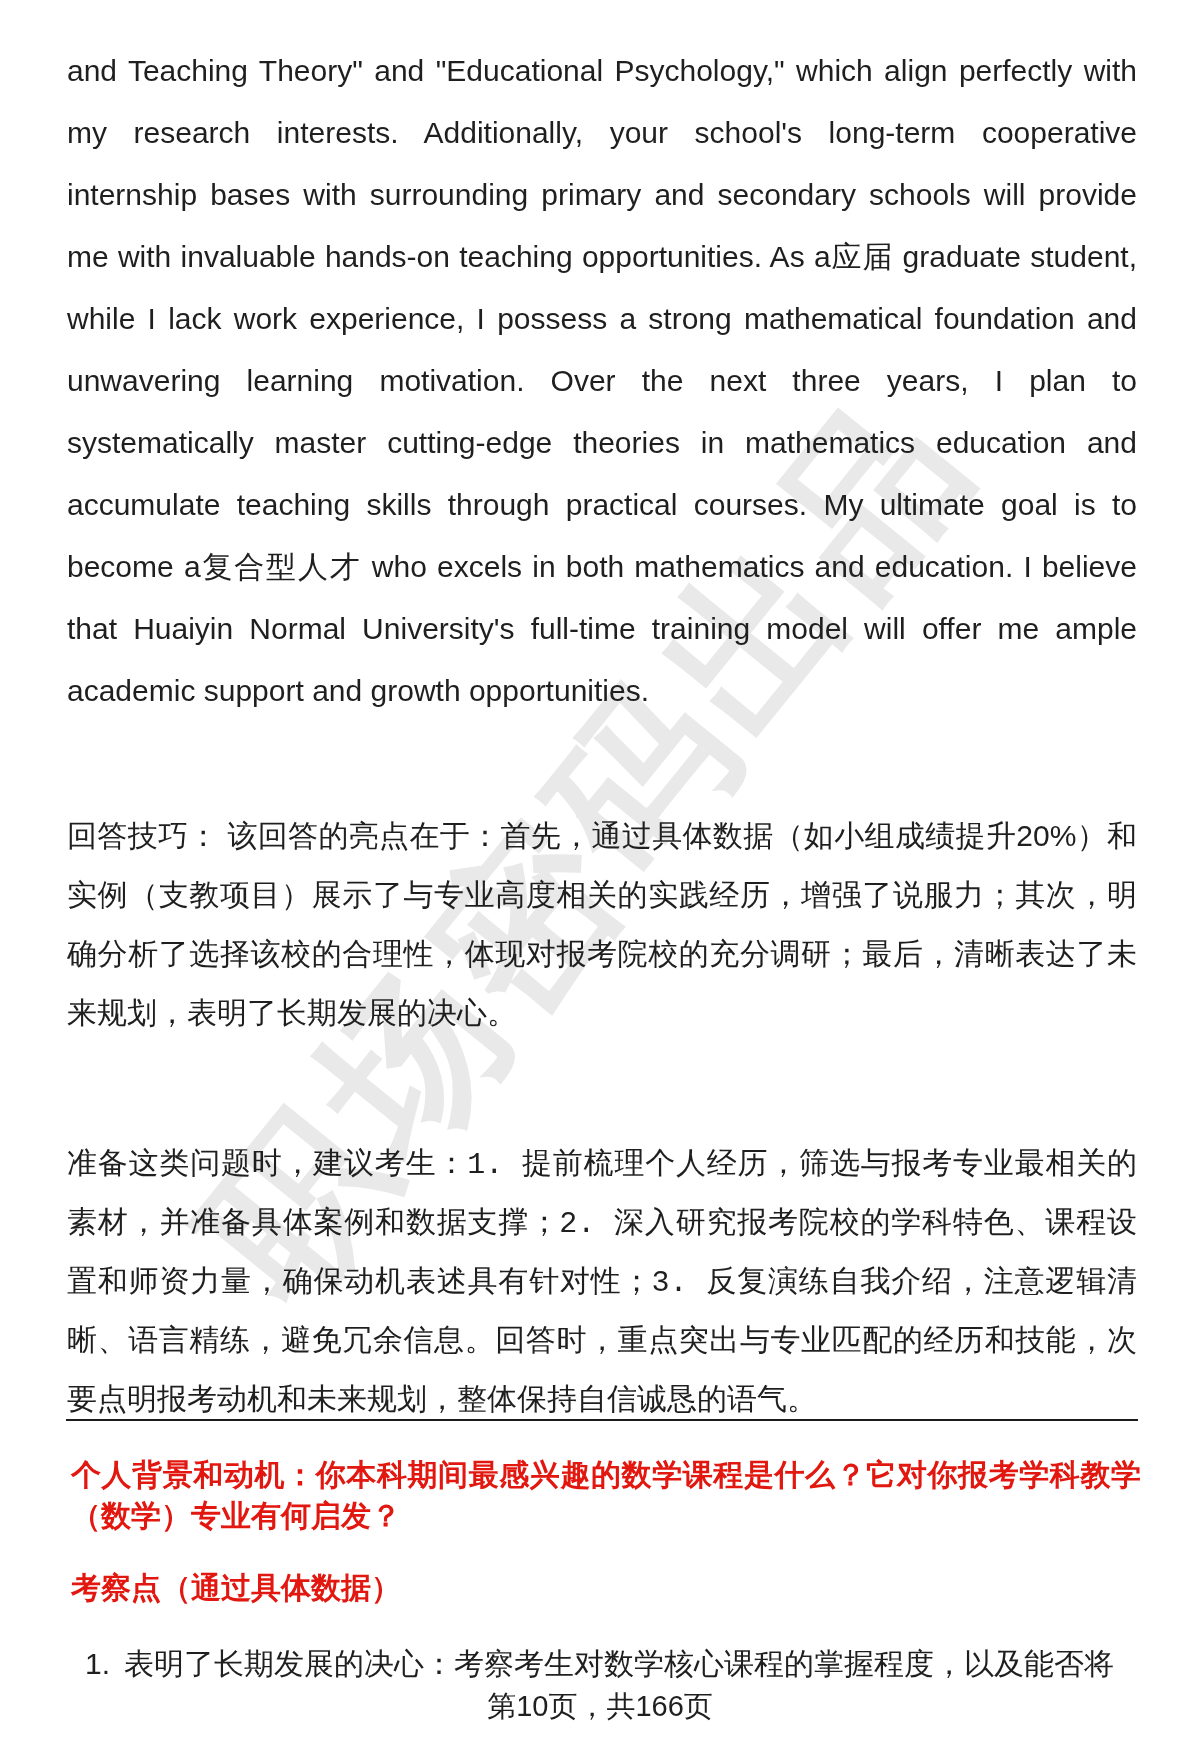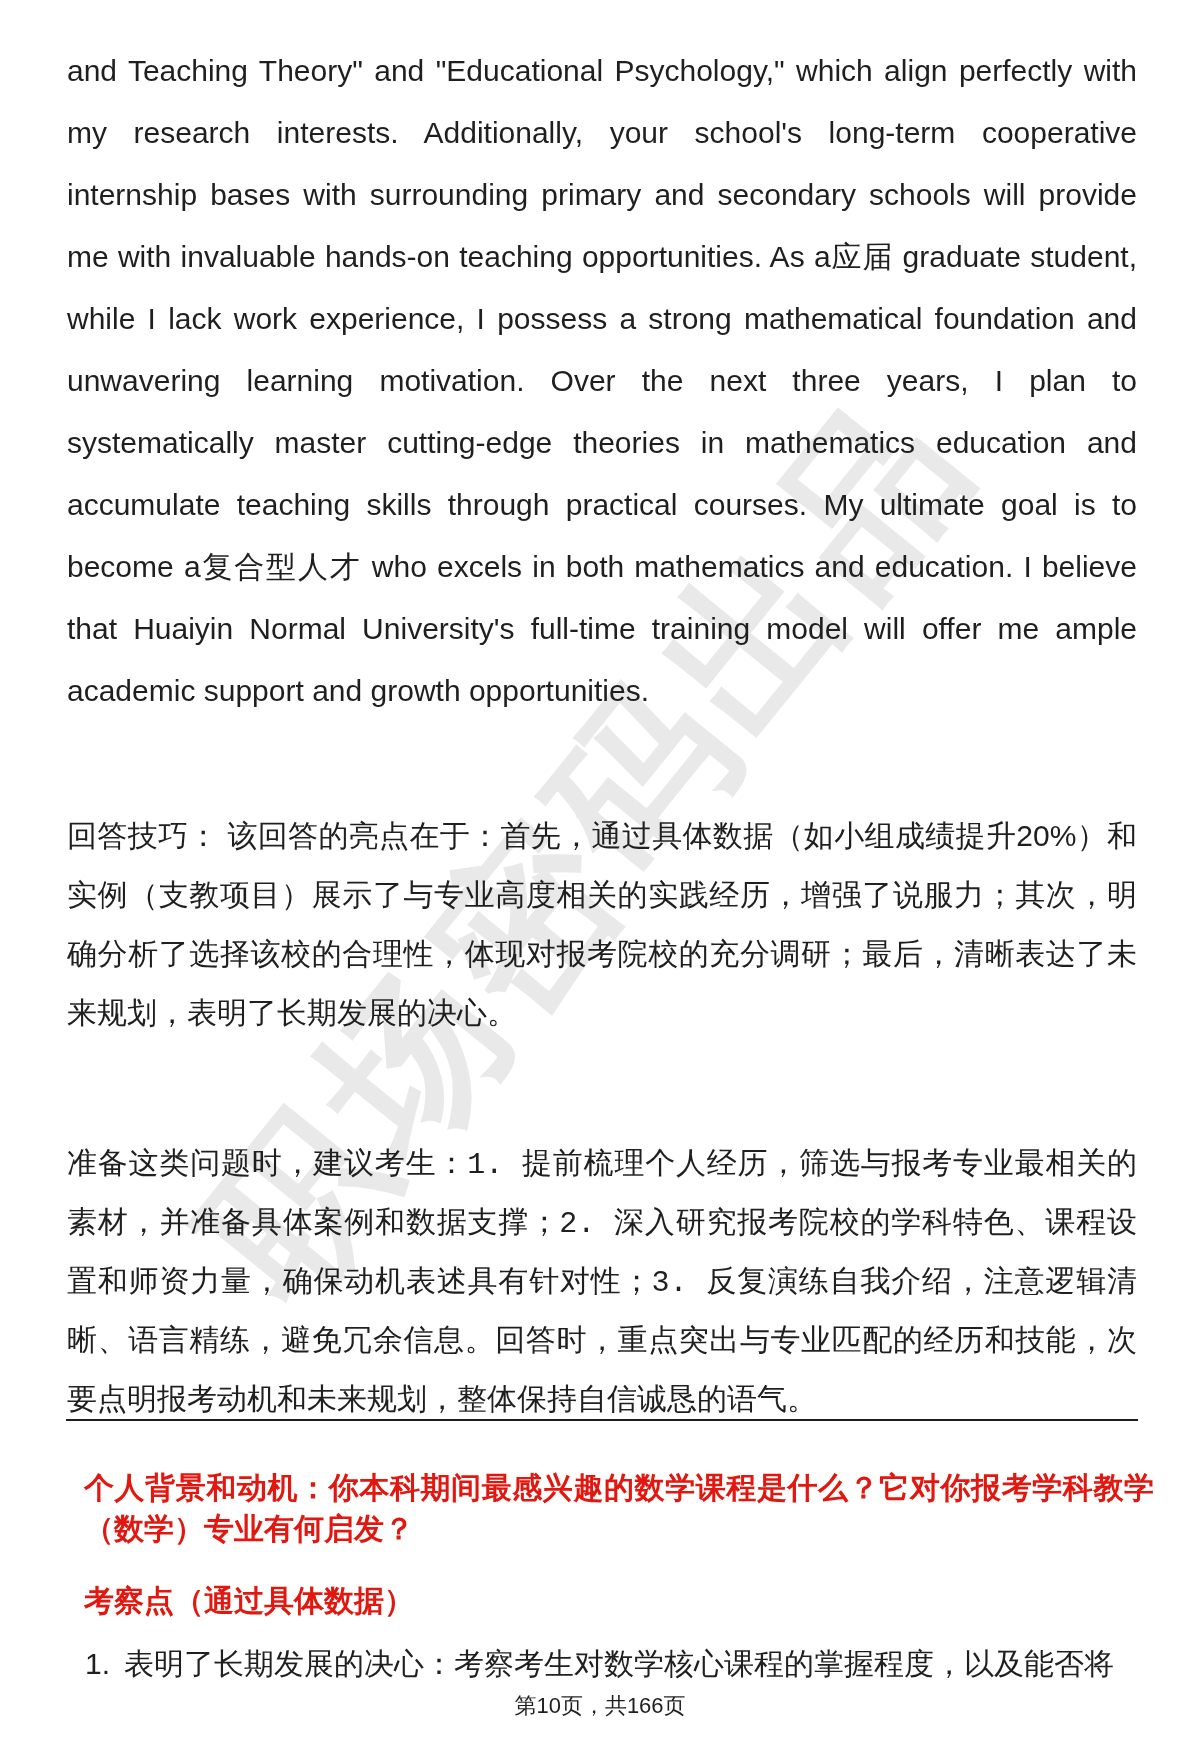--- a/index.html
+++ b/index.html
@@ -66,21 +66,21 @@
     left: 66px;
     top: 1419px;
     width: 1072px;
     height: 2px;
     background: #1c1c1c;
   }
   .heading-red {
     position: absolute;
     left: 67px;
     width: 1070px;
-    margin: 17px;
+    margin: 4px;
     font-size: 30px;
     font-weight: bold;
     color: #e2170f;
     line-height: 41px;
     text-align: justify;
     font-family: Liberation Serif, serif;
   }
   .heading-question { top: 1450px; }
   .heading-points   { top: 1563px; }
   .list-row {
@@ -100,21 +100,21 @@
   .list-text {
     flex: 1 1 auto;
     text-align: justify;
   }
   .page-footer {
     position: absolute;
     left: 0;
     top: 1686px;
     width: 1200px;
     text-align: center;
-    font-size: 22px;
+    font-size: 29px;
     line-height: 40px;
     color: #1f1f1f;
   }
 </style>
 </head>
 <body>
 
 <div class="page">
 
   <div class="watermark">职场密码出品</div>

